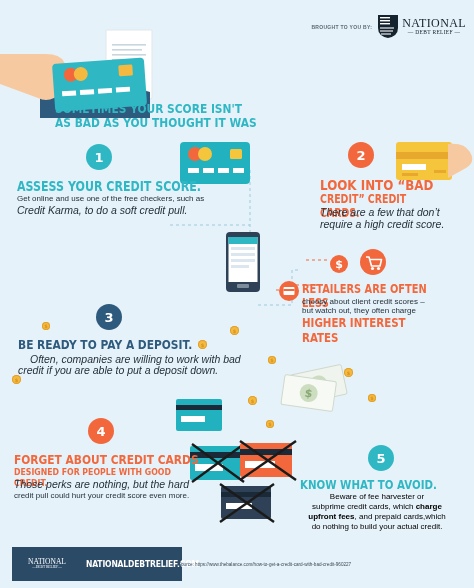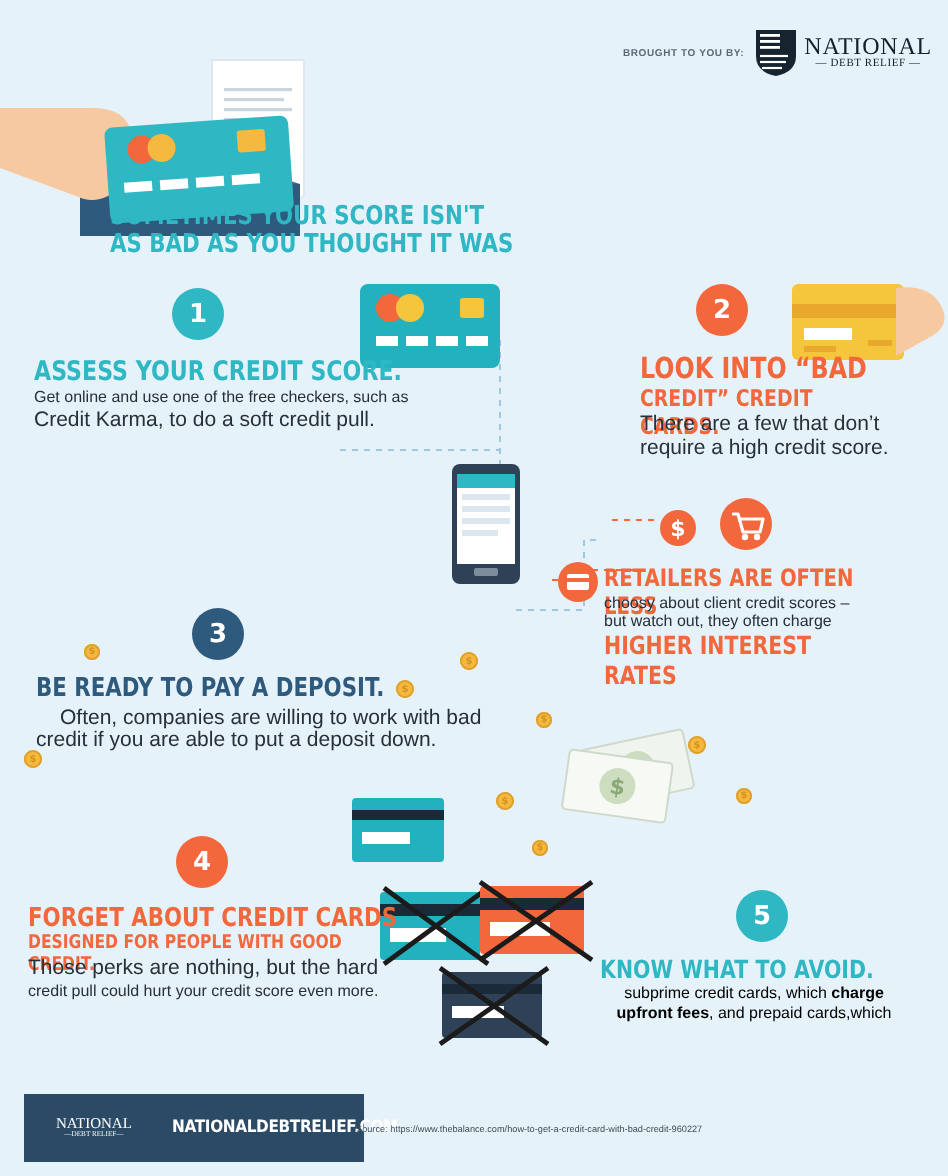--- a/index.html
+++ b/index.html
@@ -137,20 +137,21 @@
     font-family: "Liberation Sans", sans-serif;
     color: #25303a;
     font-size: 8px;
     line-height: 10.5px;
   }
   .body-big {
     font-family: "Liberation Sans", sans-serif;
     color: #25303a;
     font-size: 10.5px;
     line-height: 12px;
+    font-style: italic;
   }
 
   .badge {
     position: absolute;
     border-radius: 50%;
     color: #ffffff;
     font-family: "DejaVu Sans", sans-serif;
     font-weight: bold;
     display: flex;
     align-items: center;
@@ -491,22 +492,24 @@
     <div class="s-head1 head-orange">FORGET ABOUT CREDIT CARDS</div>
     <div class="s-head2 head-orange">DESIGNED FOR PEOPLE WITH GOOD CREDIT.</div>
     <div class="s-l1 body-big">Those perks are nothing, but the hard</div>
     <div class="s-l2 body-text">credit pull could hurt your credit score even more.</div>
   </div>
 
   <div class="step" id="step5">
     <div class="badge badge-teal">5</div>
     <div class="s-head head-teal">KNOW WHAT TO AVOID.</div>
     <div class="s-body">
+      <div>Beware of fee harvester or</div>
       <div><span>subprime credit cards, which </span><b>charge</b></div>
       <div><b>upfront fees</b><span>, and prepaid cards,which</span></div>
+      <div>do nothing to build your actual credit.</div>
     </div>
   </div>
 
   <div class="footer">
     <svg class="shield-f" viewBox="0 0 22 25">
       <path d="M1 1 L21 1 L21 14 q0 8 -10 10 q-10 -2 -10 -10 Z" fill="#ffffff"></path>
       <g fill="#2b4a66">
         <rect x="3" y="3" width="9" height="1.6"></rect>
         <rect x="3" y="6.5" width="9" height="1.6"></rect>
         <rect x="3" y="10" width="9" height="1.6"></rect>

